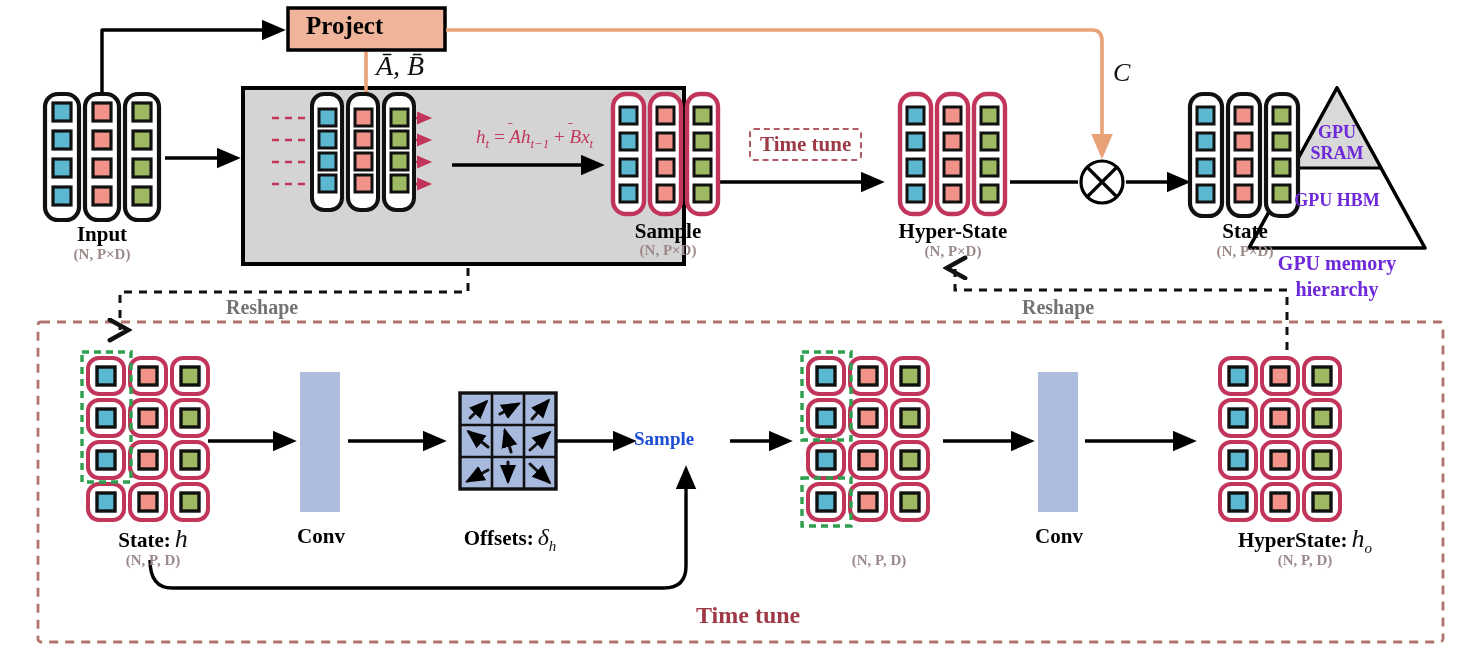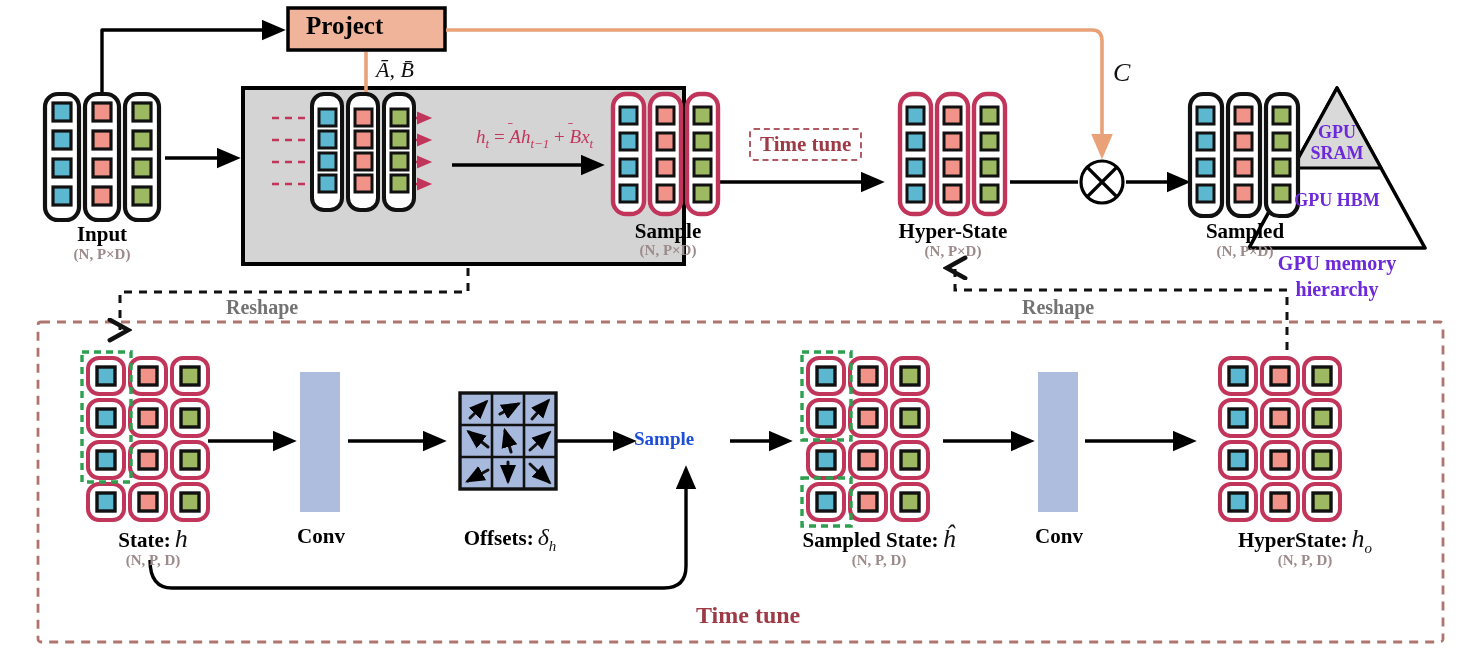--- a/index.html
+++ b/index.html
@@ -324,21 +324,21 @@
     <rect x="1229" y="493" width="18" height="18" fill="#5BB8D0" stroke="#111" stroke-width="3.4"></rect>
     <rect x="1262" y="484" width="36" height="36" rx="11" fill="#fff" stroke="#C2355A" stroke-width="4"></rect>
     <rect x="1271" y="493" width="18" height="18" fill="#F2938A" stroke="#111" stroke-width="3.4"></rect>
     <rect x="1304" y="484" width="36" height="36" rx="11" fill="#fff" stroke="#C2355A" stroke-width="4"></rect>
     <rect x="1313" y="493" width="18" height="18" fill="#9DBA62" stroke="#111" stroke-width="3.4"></rect>
   </g>
 </svg>
 
 <div class="projbox-txt" style="left:306px;top:12px;">Project</div>
 
-<div class="lbl lbl-mathblk" style="left:376px;top:57px;font-size:22px;text-align:center;">Ā, B̄</div>
+<div class="lbl lbl-mathblk" style="left:376px;top:50px;font-size:28px;text-align:center;">Ā, B̄</div>
 
 <div class="lbl lbl-mathblk" style="left:1113px;top:58px;font-size:26px;">C</div>
 
 <div class="lbl lbl-main" style="left:46px;top:222px;width:112px;">Input</div>
 <div class="lbl lbl-dim" style="left:46px;top:246px;width:112px;">(N, P×D)</div>
 
 
 <div class="eq" style="left:476px;top:126px;">
   <span style="font-style:italic;">h</span><sub style="font-size:13px;">t</sub>
   <span style="font-style:normal;"> = </span>
@@ -348,21 +348,21 @@
 </div>
 
 <div class="lbl lbl-main" style="left:608px;top:219px;width:120px;">Sample</div>
 <div class="lbl lbl-dim" style="left:608px;top:242px;width:120px;">(N, P×D)</div>
 
 <div class="timetune-badge" style="left:749px;top:128px;">Time tune</div>
 
 <div class="lbl lbl-main" style="left:872px;top:219px;width:162px;">Hyper-State</div>
 <div class="lbl lbl-dim" style="left:872px;top:243px;width:162px;">(N, P×D)</div>
 
-<div class="lbl lbl-main" style="left:1184px;top:219px;width:122px;">Sampled</div>
+<div class="lbl lbl-main" style="left:1184px;top:219px;width:122px;">State</div>
 <div class="lbl lbl-dim" style="left:1184px;top:243px;width:122px;">(N, P×D)</div>
 
 <div class="gpu-txt" style="left:1297px;top:122px;width:80px;">GPU</div>
 <div class="gpu-txt" style="left:1297px;top:143px;width:80px;">SRAM</div>
 <div class="gpu-txt" style="left:1282px;top:190px;width:110px;">GPU HBM</div>
 <div class="gpu-txt" style="left:1277px;top:252px;width:120px;font-size:20px;">GPU memory</div>
 <div class="gpu-txt" style="left:1277px;top:278px;width:120px;font-size:20px;">hierarchy</div>
 
 <div class="reshape-lbl" style="left:226px;top:296px;">Reshape</div>
 <div class="reshape-lbl" style="left:1022px;top:296px;">Reshape</div>
@@ -375,24 +375,20 @@
 
 <div class="lbl lbl-main" style="left:266px;top:524px;width:110px;">Conv</div>
 
 <div class="lbl" style="left:420px;top:524px;width:180px;text-align:center;">
   <span class="lbl-main">Offsets:</span>
   <span class="lbl-mathblk" style="font-size:24px;">δ<sub style="font-size:15px;">h</sub></span>
 </div>
 
 <div class="sample-lbl" style="left:634px;top:428px;">Sample</div>
 
-<div class="lbl" style="left:734px;top:524px;width:290px;text-align:center;">
-  <span class="lbl-main">Sampled State:</span>
-  <span class="lbl-mathblk" style="font-size:26px;">ĥ</span>
-</div>
 <div class="lbl lbl-dim" style="left:734px;top:552px;width:290px;">(N, P, D)</div>
 
 <div class="lbl lbl-main" style="left:1004px;top:524px;width:110px;">Conv</div>
 
 <div class="lbl" style="left:1170px;top:524px;width:270px;text-align:center;">
   <span class="lbl-main">HyperState:</span>
   <span class="lbl-mathblk" style="font-size:26px;">h<sub style="font-size:15px;">o</sub></span>
 </div>
 <div class="lbl lbl-dim" style="left:1170px;top:552px;width:270px;">(N, P, D)</div>
 

